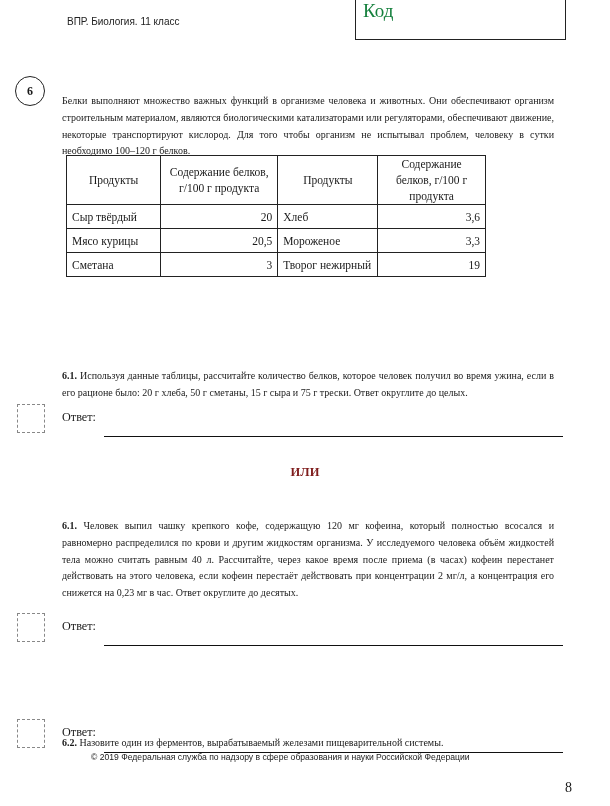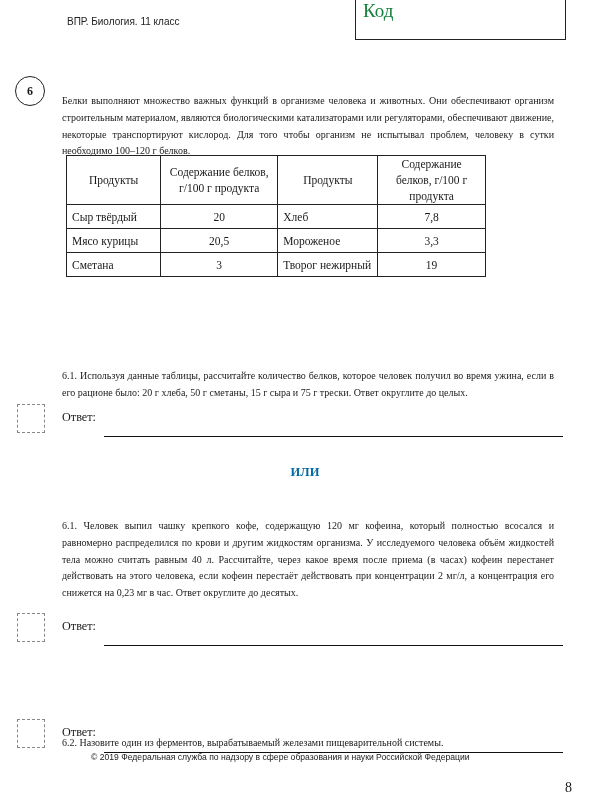--- a/index.html
+++ b/index.html
@@ -30,32 +30,32 @@
     text-align: justify; text-align-last: left; margin-top: 24px;
   }
   table.protein {
     position: absolute; left: 66px; top: 155px; width: 420px;
     border-collapse: collapse; font-size: 11.5px;
   }
   table.protein td, table.protein th {
     border: 1px solid #222; padding: 0 5px; font-weight: normal; height: 23px;
   }
   table.protein th { height: 38px; text-align: center; line-height: 16px; }
-  table.protein td.num { text-align: center; }
+  table.protein td.num { text-align: right; }
   .c1 { width: 99px; } .c2 { width: 128px; } .c3 { width: 104px; } .c4 { width: 114px; }
   .check-box {
     left: 17px; width: 28px; height: 29px; border: 1px dashed #888; box-sizing: border-box;
   }
   .answer-label { left: 62px; font-size: 12.2px; }
   .answer-line { left: 104px; width: 459px; height: 0; border-top: 1px solid #111; }
   .or-label {
-    left: 0; width: 610px; text-align: center; top: 465px; color: #0369a1;
+    left: 0; width: 610px; text-align: center; top: 465px; color: #7f1d1d;
     font-weight: bold; font-size: 12.5px;
   }
-  b.qnum { font-weight: normal; }
+  b.qnum { font-weight: bold; }
   .footer {
     left: 91px; top: 752px; font-family: "Liberation Sans", sans-serif;
     font-size: 8.6px; color: #222;
   }
   .page-num { left: 565px; top: 780px; font-size: 14px; }
 </style>
 </head>
 <body>
 
 <div class="abs header-title">ВПР. Биология. 11 класс</div>
@@ -73,21 +73,21 @@
       <tr>
     <th class="c1">Продукты</th>
     <th class="c2">Содержание белков, г/100 г продукта</th>
     <th class="c3">Продукты</th>
     <th class="c4">Содержание белков, г/100 г продукта</th>
   </tr>
   <tr>
     <td>Сыр твёрдый</td>
     <td class="num">20</td>
     <td>Хлеб</td>
-    <td class="num">7,8</td>
+    <td class="num">3,6</td>
   </tr>
   <tr>
     <td>Мясо курицы</td>
     <td class="num">20,5</td>
     <td>Мороженое</td>
     <td class="num">3,3</td>
   </tr>
   <tr>
     <td>Сметана</td>
     <td class="num">3</td>

